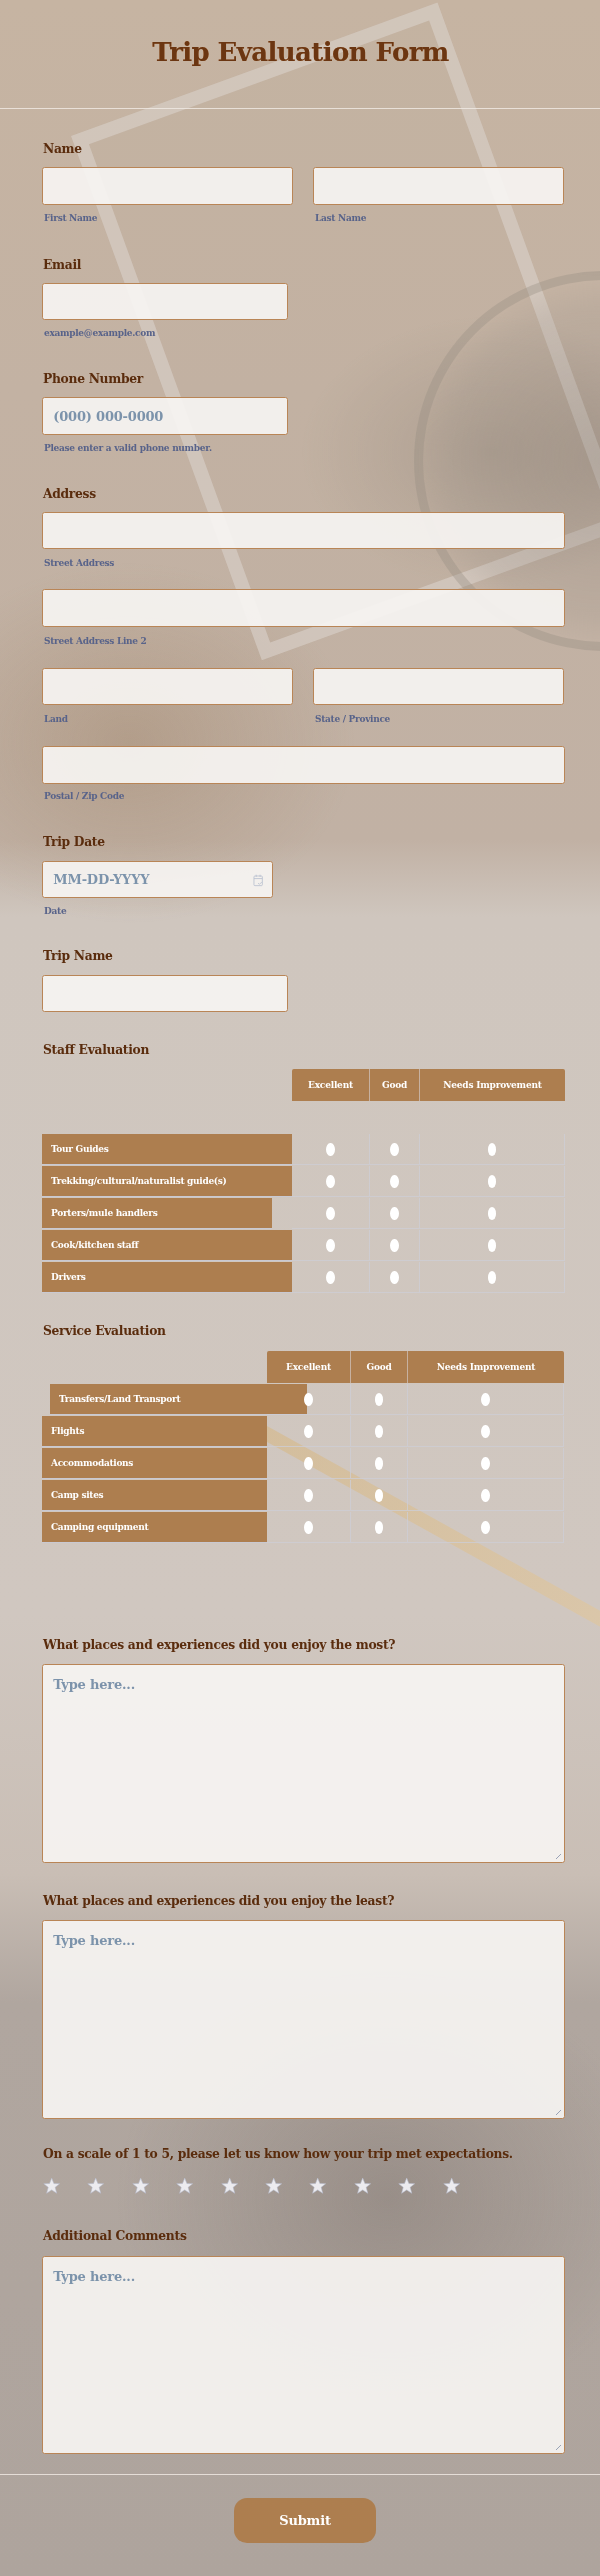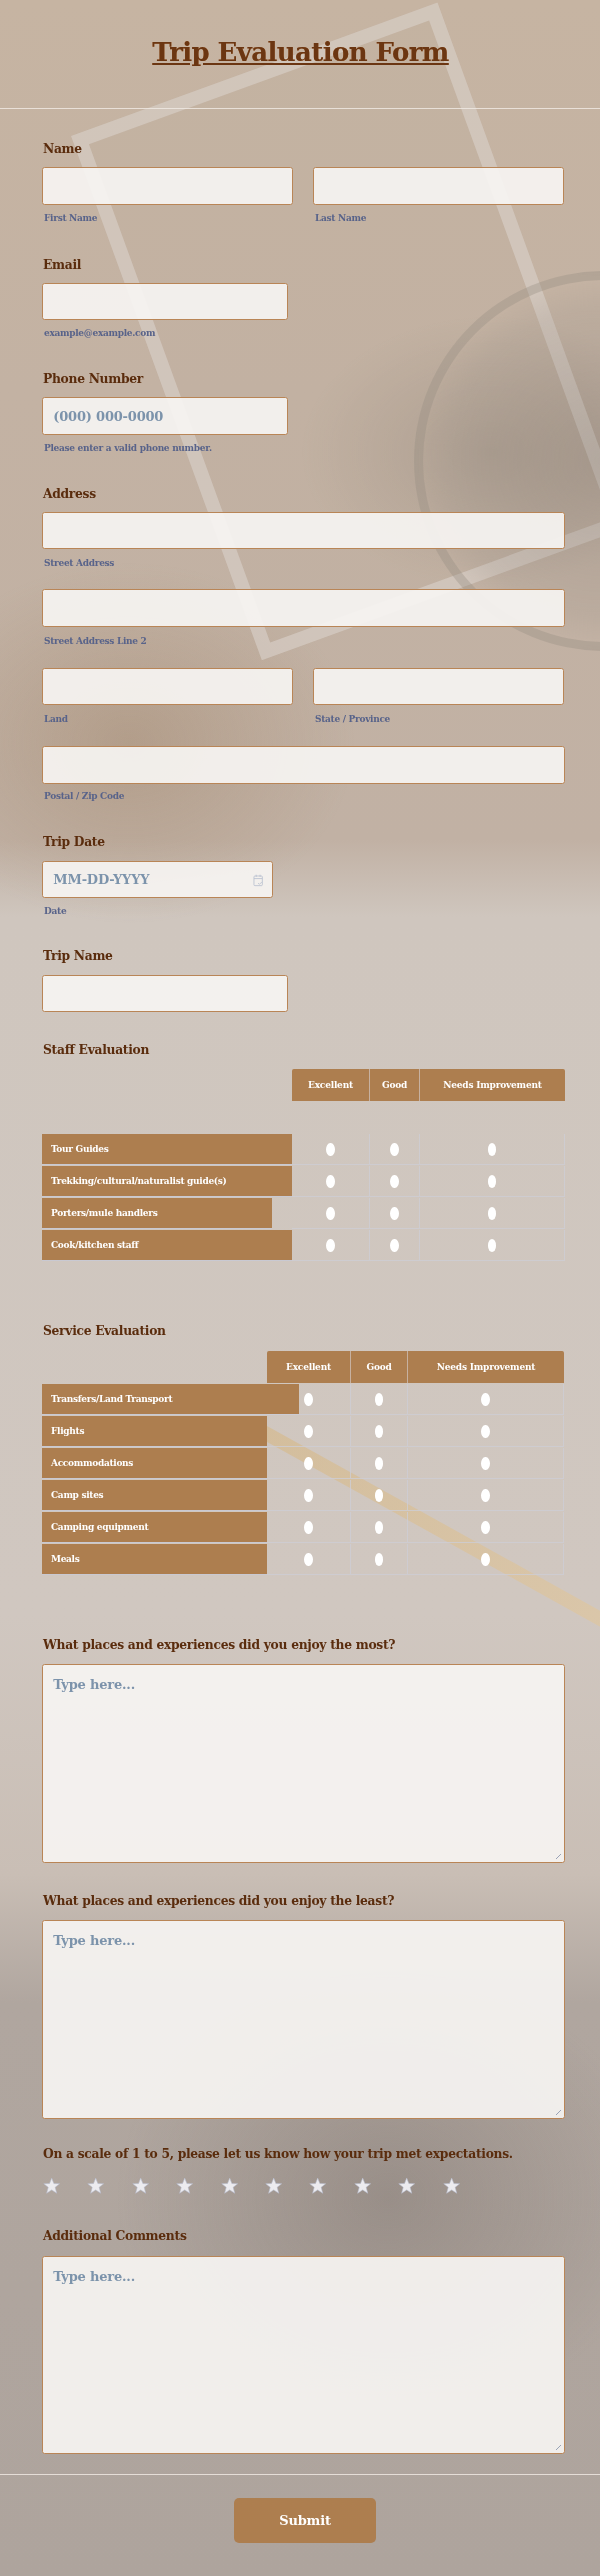--- a/index.html
+++ b/index.html
@@ -30,21 +30,20 @@
     left:258px; top:1421px; width:452px; height:14.2px;
     background:linear-gradient(90deg, rgba(214,182,128,0.55), rgba(230,200,150,0.5));
     transform:rotate(29deg); transform-origin:0 0;
   }
 
   .title {
     position:absolute; left:0; right:0; top:37px; text-align:center;
     font-family:"DejaVu Serif", serif; font-weight:bold; font-size:26px;
     color:#6b3612; letter-spacing:-0.6px;
     text-shadow:0 0 0.6px #c38a5a;
-    text-decoration:underline;
   }
   .hr { position:absolute; left:0; width:601px; height:0.6px; background:rgba(238,232,226,0.85); }
 
   .label {
     position:absolute; left:43px;
     font-family:"DejaVu Serif", serif; font-weight:bold; font-size:12.3px;
     color:#5a2c0d; letter-spacing:-0.3px; white-space:nowrap;
   }
   .sublabel {
     position:absolute; font-family:"DejaVu Serif", serif; font-weight:bold; font-size:9px;
@@ -87,21 +86,21 @@
     border-right:0.6px solid rgba(205,205,212,0.8); border-bottom:0.6px solid rgba(205,205,212,0.8);
     display:flex; align-items:center; justify-content:center;
   }
   .radio { width:8.4px; height:13px; border-radius:50%; background:#fff; cursor:pointer; }
 
   .stars { position:absolute; left:43px; top:2177px; display:flex; gap:27px; }
   .star { width:17.4px; height:17.4px; cursor:pointer; }
 
   .submit {
     position:absolute; left:234px; top:2498px; width:142px; height:45px;
-    background:#ad7e4f; border-radius:5px; border:none;
+    background:#ad7e4f; border-radius:13px; border:none;
     color:#fff; font-family:"DejaVu Serif", serif; font-weight:bold; font-size:13px;
     letter-spacing:-0.2px; cursor:pointer;
   }
 </style>
 </head>
 <body>
 
 <div class="deco postcard"></div>
 <div class="deco lens"></div>
 <div class="deco pencil"></div>
@@ -207,29 +206,41 @@
       <div class="cell" style="left: 250px; width: 78px;">
         <span class="radio"></span>
       </div>
       <div class="cell" style="left: 328px; width: 50px;">
         <span class="radio"></span>
       </div>
       <div class="cell" style="left: 378px; width: 145px;">
         <span class="radio"></span>
       </div>
     </div>
+    <div class="mrow" style="top: 193px;">
+      <div class="rlabel" style="width: 250px;">Drivers</div>
+      <div class="cell" style="left: 250px; width: 78px;">
+        <span class="radio"></span>
+      </div>
+      <div class="cell" style="left: 328px; width: 50px;">
+        <span class="radio"></span>
+      </div>
+      <div class="cell" style="left: 378px; width: 145px;">
+        <span class="radio"></span>
+      </div>
+    </div>
   </div>
 
 <div class="label" style="top:1323px">Service Evaluation</div>
 <div class="matrix" id="service-matrix" style="top:1351px;height:258px">
     <div class="mhead first" style="left: 225px; width: 84px;">Excellent</div>
     <div class="mhead" style="left: 309px; width: 57px;">Good</div>
     <div class="mhead last" style="left: 366px; width: 156px;">Needs Improvement</div>
     <div class="mrow" style="top: 33px;">
-      <div class="rlabel" style="width: 257px;">Transfers/Land Transport</div>
+      <div class="rlabel" style="width: 257px; margin-left: 8px;">Transfers/Land Transport</div>
       <div class="cell" style="left: 225px; width: 84px;">
         <span class="radio"></span>
       </div>
       <div class="cell" style="left: 309px; width: 57px;">
         <span class="radio"></span>
       </div>
       <div class="cell" style="left: 366px; width: 156px;">
         <span class="radio"></span>
       </div>
     </div>
@@ -264,32 +275,20 @@
       </div>
       <div class="cell" style="left: 309px; width: 57px;">
         <span class="radio"></span>
       </div>
       <div class="cell" style="left: 366px; width: 156px;">
         <span class="radio"></span>
       </div>
     </div>
     <div class="mrow" style="top: 161px;">
       <div class="rlabel" style="width: 225px;">Camping equipment</div>
-      <div class="cell" style="left: 225px; width: 84px;">
-        <span class="radio"></span>
-      </div>
-      <div class="cell" style="left: 309px; width: 57px;">
-        <span class="radio"></span>
-      </div>
-      <div class="cell" style="left: 366px; width: 156px;">
-        <span class="radio"></span>
-      </div>
-    </div>
-    <div class="mrow" style="top: 193px;">
-      <div class="rlabel" style="width: 225px;">Meals</div>
       <div class="cell" style="left: 225px; width: 84px;">
         <span class="radio"></span>
       </div>
       <div class="cell" style="left: 309px; width: 57px;">
         <span class="radio"></span>
       </div>
       <div class="cell" style="left: 366px; width: 156px;">
         <span class="radio"></span>
       </div>
     </div>

